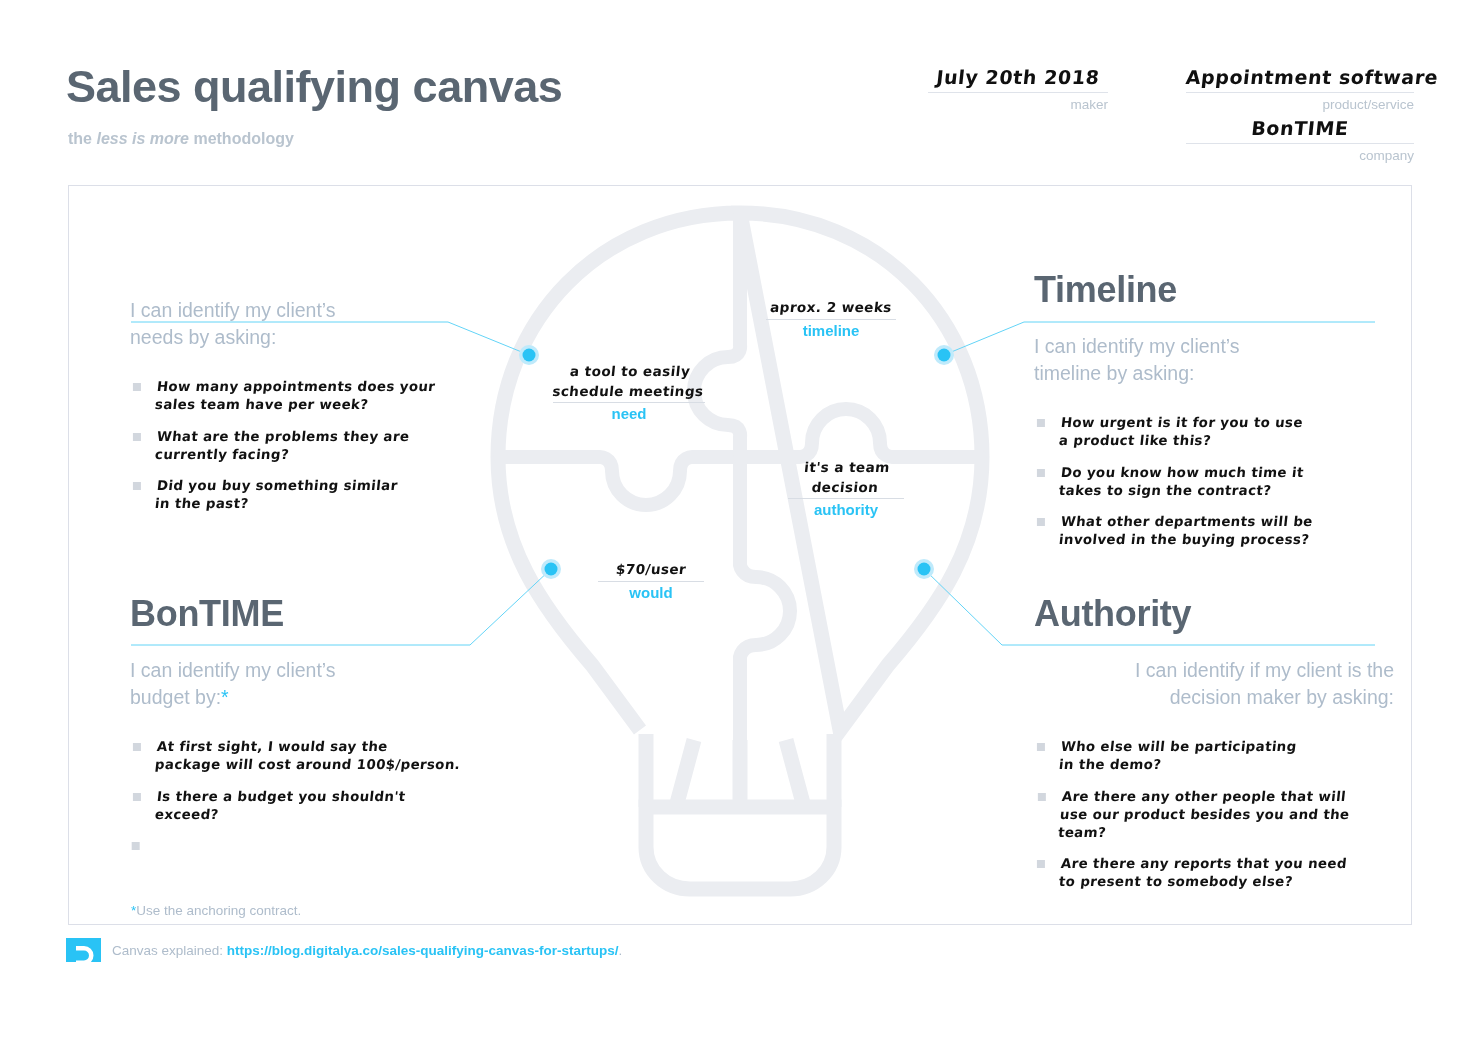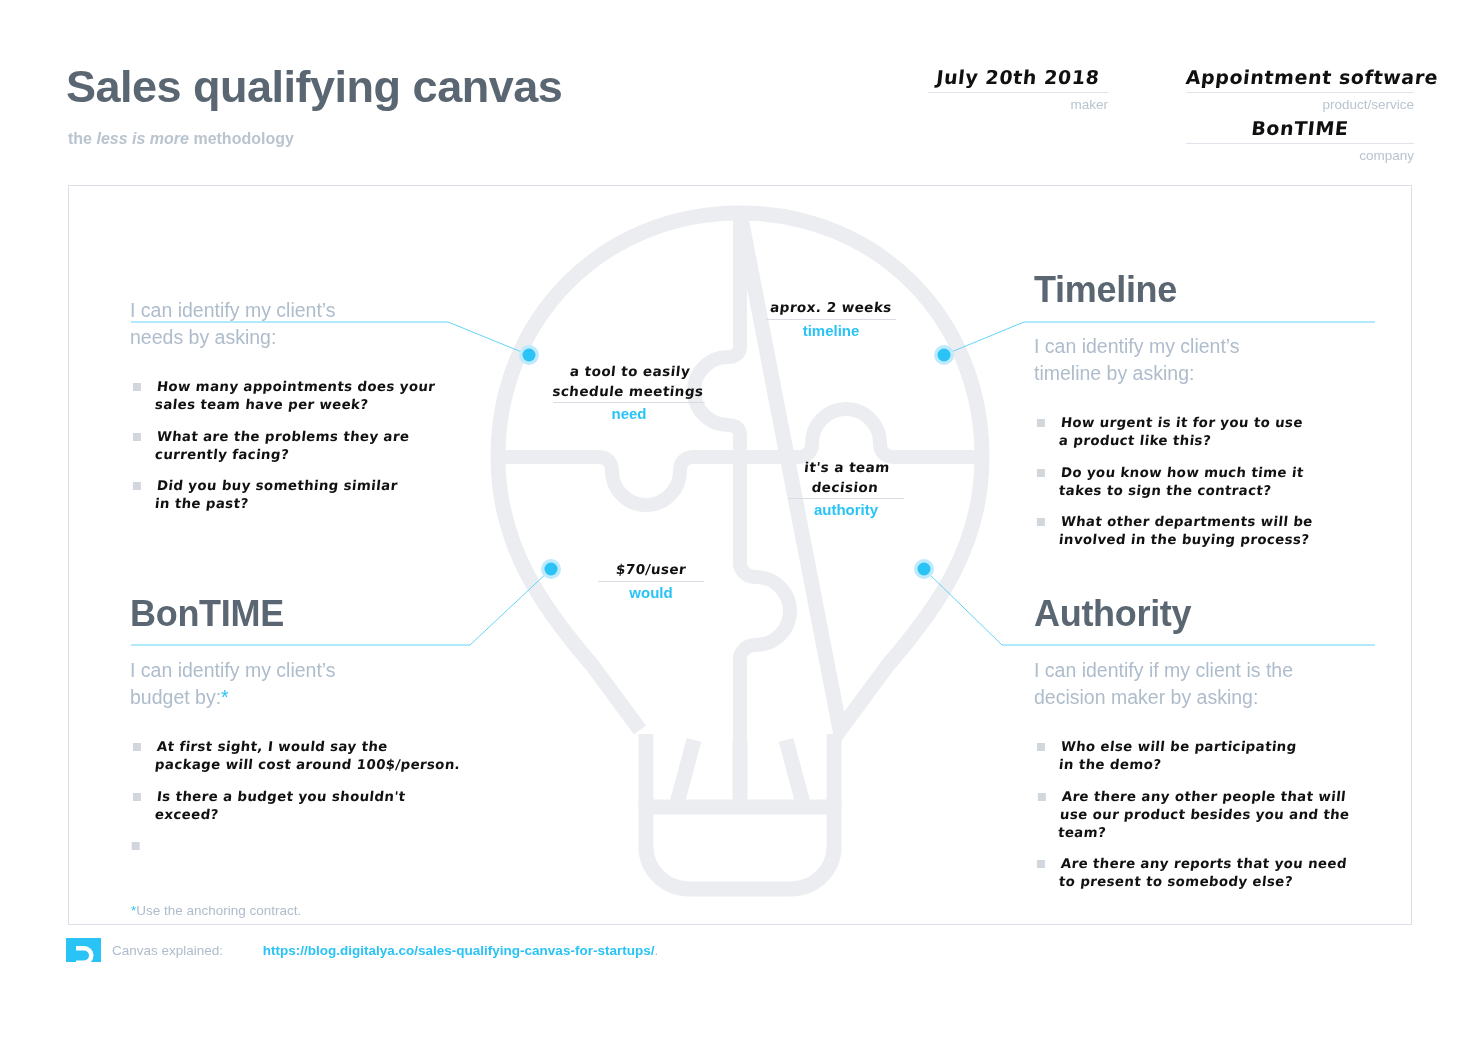--- a/index.html
+++ b/index.html
@@ -99,21 +99,21 @@
     position:absolute;left:131px;top:903px;
     font-size:13.5px;color:#aebccb;
   }
   .footnote .star{color:#29c3f5;}
 
   
   .logo{
     position:absolute;left:66px;top:938px;width:35px;height:35px;background:#29c3f5;
   }
   .foot-left{position:absolute;left:112px;top:940px;font-size:13.5px;color:#aebccb;line-height:1.63;}
-  .foot-left a{color:#29c3f5;text-decoration:none;font-weight:700;margin-left:36px;}
+  .foot-left a{color:#29c3f5;text-decoration:none;font-weight:700;}
   .foot-left b{color:#8b99a8;font-weight:700;}
   .foot-left .it{font-style:italic;font-weight:700;color:#8b99a8;}
   .foot-right{position:absolute;right:68px;top:940px;font-size:13.5px;color:#c3ccd6;
     line-height:1.63;text-align:right;}
 </style>
 </head>
 <body>
 
 <div class="page">
 
@@ -243,21 +243,21 @@
       <li style="white-space: pre-line;">At first sight, I would say the
 package will cost around 100$/person.</li>
       <li style="white-space: pre-line;">Is there a budget you shouldn't
 exceed?</li>
       <li class="empty" style="white-space: pre-line;"></li>
     </ul>
   </div>
 
   <div class="quad" id="quad-authority">
     <h2>Authority</h2>
-    <div class="lead" style="white-space: pre-line;">I can identify if my client is the
+    <div class="lead" style="white-space: pre-line; text-align: right;">I can identify if my client is the
 decision maker by asking:</div>
     <ul>
       <li style="white-space: pre-line;">Who else will be participating
 in the demo?</li>
       <li style="white-space: pre-line;">Are there any other people that will
 use our product besides you and the team?</li>
       <li style="white-space: pre-line;">Are there any reports that you need
 to present to somebody else?</li>
     </ul>
   </div>

